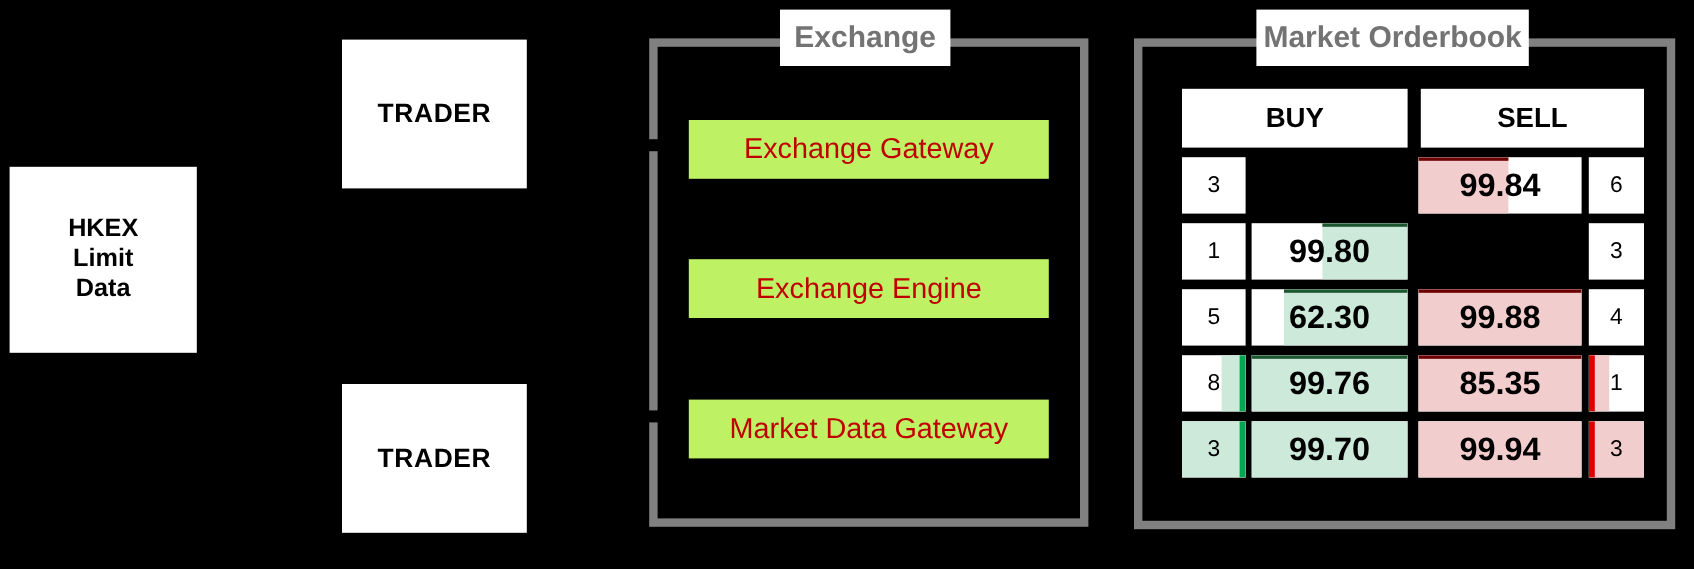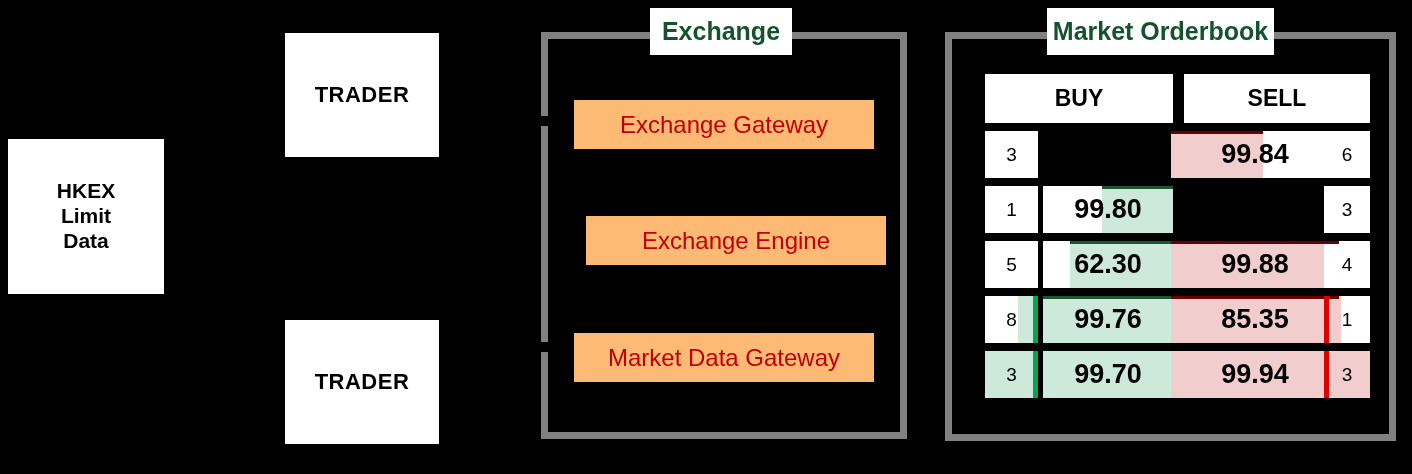--- a/index.html
+++ b/index.html
@@ -15,31 +15,31 @@
   #hkex{left:8px;  top:139px; width:156px; height:155px; font-size:21px;}
   #trader1{left:285px; top:33px;  width:154px; height:124px; font-size:22px; letter-spacing:.5px;}
   #trader2{left:285px; top:320px; width:154px; height:124px; font-size:22px; letter-spacing:.5px;}
 
   
   .frame{position:absolute;border:7px solid #808080;background:transparent;}
   #exchange-frame{left:541px; top:32px;  width:352px; height:393px;}
   #book-frame{   left:945px; top:32px;  width:437px; height:395px;}
 
   
-  .frame-title{position:absolute;background:#fff;color:#14532d;font-weight:bold;
+  .frame-title{position:absolute;background:#fff;color:#737373;font-weight:bold;
                display:flex;align-items:center;justify-content:center;
                white-space:nowrap;}
   #exchange-title{left:650px; top:8px;  width:142px; height:47px; font-size:25px;}
   #book-title{    left:1047px;top:8px;  width:227px; height:47px; font-size:25px;}
 
   
-  .svc{position:absolute;background:#fdba74;color:#C00000;font-size:24px;
+  .svc{position:absolute;background:#bef264;color:#C00000;font-size:24px;
        display:flex;align-items:center;justify-content:center;white-space:nowrap;}
   #svc0{left:574px; top:100px; width:300px; height:49px;}
-  #svc1{left:574px; top:216px; width:300px; height:49px;margin-left:12px;}
+  #svc1{left:574px; top:216px; width:300px; height:49px;}
   #svc2{left:574px; top:333px; width:300px; height:49px;}
   .notch{position:absolute;background:#000;}
   .arrow{position:absolute;width:0;height:0;border-style:solid;
          border-width:8px 0 8px 11px;border-color:transparent transparent transparent #000;}
 
   
   #book{position:absolute;left:985px;top:74px;width:386px;height:333px;}
   .hdr{position:absolute;background:#fff;color:#000;font-weight:bold;font-size:23px;
        display:flex;align-items:center;justify-content:center;height:49px;top:0;}
   #hdr-buy{ left:0px;   width:188px;}
@@ -47,21 +47,21 @@
 
   .row{position:absolute;left:0;width:386px;height:47px;}
   .cell{position:absolute;top:0;height:47px;background:#fff;overflow:hidden;}
   .fill{position:absolute;top:0;height:100%;}
   .txt{position:absolute;left:0;top:0;width:100%;height:100%;
        display:flex;align-items:center;justify-content:center;z-index:3;}
 
   
   .c-bq{left:0px;   width:53px;}
   .c-bp{left:58px;  width:130px;}
-  .c-sp{left:186px; width:136px;padding-left:32px;}
+  .c-sp{left:197px; width:136px;}
   .c-sq{left:339px; width:46px;}
 
   .qty{font-size:19px;font-weight:normal;color:#000;}
   .px{font-size:27px;font-weight:bold;color:#000;}
 
   .g-fill{background:#CDE9DA;}
   .r-fill{background:#F2CDCD;}
   .g-edge{position:absolute;top:0;height:100%;width:5px;background:#00A651;z-index:2;}
   .r-edge{position:absolute;top:0;height:100%;width:5px;background:#E00000;z-index:2;}
   .g-top{position:absolute;top:0;height:3px;background:#1E5631;z-index:2;}

